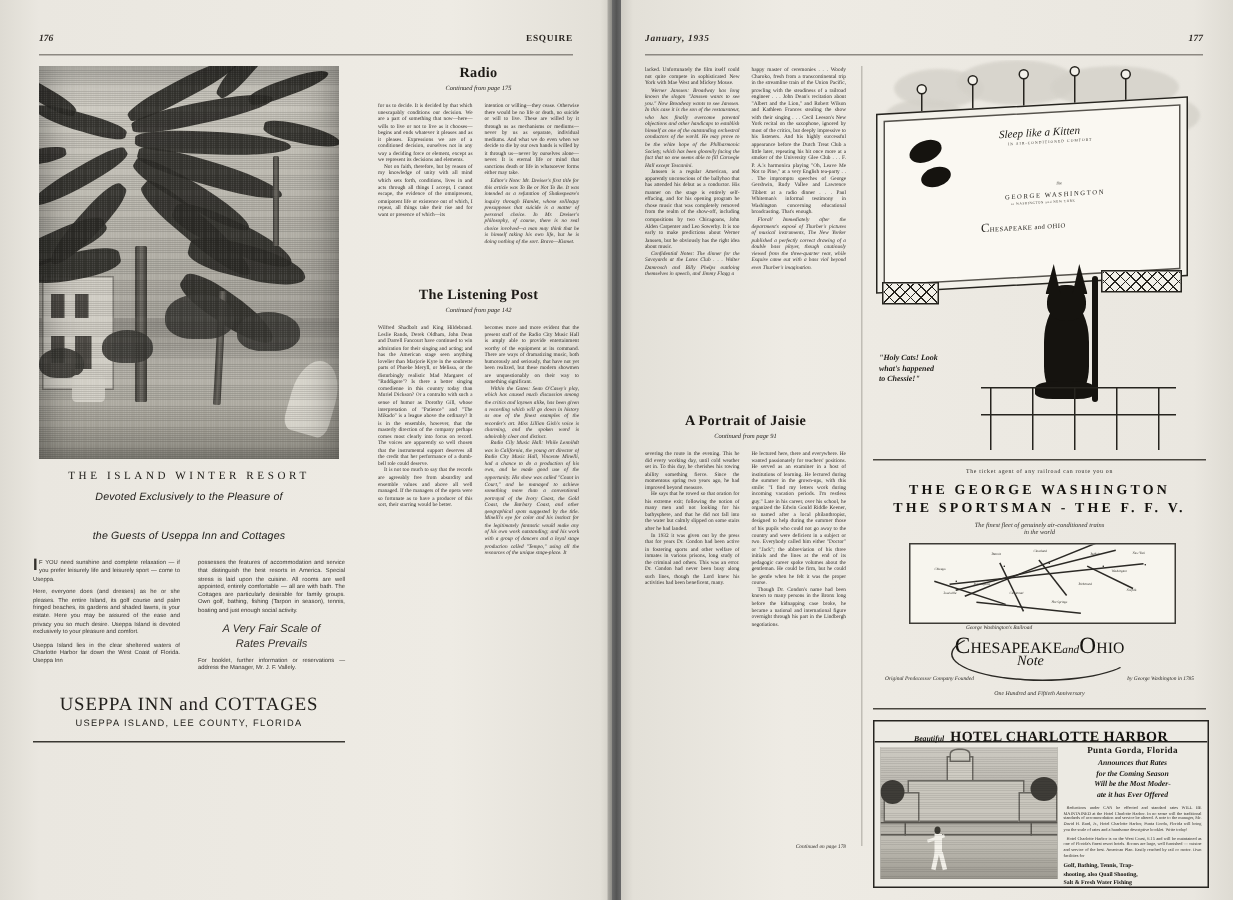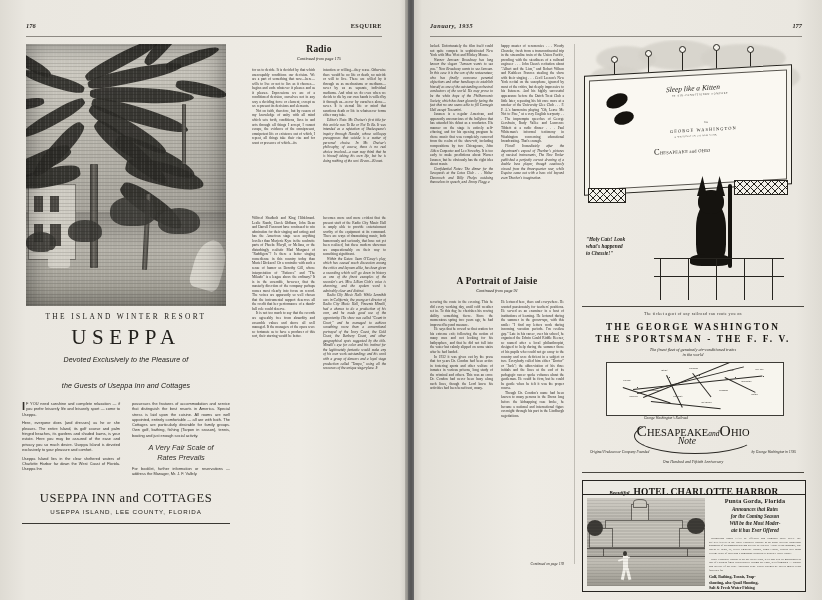--- a/index.html
+++ b/index.html
@@ -188,21 +188,20 @@
       <div class="shrub" style="left:0px;top:188px;width:30px;height:20px;"></div>
 
       <div style="position:absolute;left:168px;top:196px;width:30px;height:50px;background:#d8d5cc;border-radius:50% 50% 20% 20%;transform:rotate(16deg);"></div>
       <div style="position:absolute;left:22px;top:206px;width:22px;height:18px;background:#d2cfc6;border-radius:3px;"></div>
       <div class="grain"></div>
       <div class="vign"></div>
     </div>
 
     <div class="useppa" style="left:22px;top:312px;width:208px;">
       <div class="u-eyebrow">THE ISLAND WINTER RESORT</div>
-      <div class="u-title">USEPPA</div>
       <div class="u-sub">Devoted Exclusively to the Pleasure of</div>
       <div class="u-sub" style="margin-top:16px;">the Guests of Useppa Inn and Cottages</div>
 
       <div class="u-body">
         <div class="c">
           <p class="u-drop">IF YOU need sunshine and complete relaxation — if you prefer leisurely life and leisurely sport — come to Useppa.</p>
           <p>Here, everyone does (and dresses) as he or she pleases. The entire Island, its golf course and palm fringed beaches, its gardens and shaded lawns, is your estate. Here you may be assured of the ease and privacy you so much desire. Useppa Island is devoted exclusively to your pleasure and comfort.</p>
           <p>Useppa Island lies in the clear sheltered waters of Charlotte Harbor far down the West Coast of Florida. Useppa Inn</p>
         </div>
         <div class="c">
@@ -227,20 +226,24 @@
 
     <div class="col scanblur" style="left:252px;top:68px;width:63px;">
       <p class="noind">for us to decide. It is decided by that which unescapably conditions our decision. We are a part of something that now—here—wills to live or not to live as it chooses—begins and ends whatever it pleases and as it pleases. Expressions we are of a conditioned decision, ourselves not in any way a deciding force or element, except as we represent its decisions and elements.</p>
       <p>Not on faith, therefore, but by reason of my knowledge of unity with all mind which sets forth, conditions, lives in and acts through all things I accept, I cannot escape, the evidence of the omnipresent, omnipotent life or existence out of which, I repeat, all things take their rise and for want or presence of which—its</p>
     </div>
     <div class="col scanblur" style="left:323px;top:68px;width:63px;">
       <p class="noind">intention or willing—they cease. Otherwise there would be no life or death, no suicide or will to live. These are willed by it through us as mechanisms or mediums—never by us as separate, individual mediums. And what we do even when we decide to die by our own hands is willed by it through us—never by ourselves alone—never. It is eternal life or mind that sanctions death or life in whatsoever forms either may take.</p>
       <p class="ital">Editor's Note: Mr. Dreiser's first title for this article was To Be or Not To Be. It was intended as a refutation of Shakespeare's inquiry through Hamlet, whose soliloquy presupposes that suicide is a matter of personal choice. In Mr. Dreiser's philosophy, of course, there is no real choice involved—a man may think that he is himself taking his own life, but he is doing nothing of the sort. Bravo—Kismet.</p>
     </div>
 
+    <div class="sechead" style="left:252px;top:192px;width:134px;">
+      <div class="t">The Listening Post</div>
+      <div class="s">Continued from page 142</div>
+    </div>
 
     <div class="col scanblur" style="left:252px;top:216px;width:63px;height:350px;overflow:hidden;">
       <p class="noind">Wilfred Shadbolt and King Hildebrand. Leslie Rands, Derek Oldham, John Dean and Darrell Fancourt have continued to win admiration for their singing and acting; and has the American stage seen anything lovelier than Marjorie Kyre in the soubrette parts of Phoebe Meryll, or Melissa, or the disturbingly realistic Mad Margaret of "Ruddigore"? Is there a better singing comedienne in this country today than Muriel Dickson? Or a contralto with such a sense of humor as Dorothy Gill, whose interpretation of "Patience" and "The Mikado" is a league above the ordinary? It is in the ensemble, however, that the masterly direction of the company perhaps comes most clearly into focus on record. The voices are apparently so well chosen that the instrumental support deserves all the credit that her performance of a dumb-bell role could deserve.</p>
       <p>It is not too much to say that the records are agreeably free from absurdity and ensemble values and above all well managed. If the managers of the opera were so fortunate as to have a producer of this sort, their starring would be better.</p>
     </div>
     <div class="col scanblur" style="left:323px;top:216px;width:63px;height:350px;overflow:hidden;">
       <p class="noind">becomes more and more evident that the present staff of the Radio City Music Hall is amply able to provide entertainment worthy of the equipment at its command. There are ways of dramatizing music, both humorously and seriously, that have not yet been realized, but these modern showmen are unquestionably on their way to something significant.</p>
       <p class="ital">Within the Gates: Sean O'Casey's play, which has caused much discussion among the critics and laymen alike, has been given a recording which will go down in history as one of the finest examples of the recorder's art. Miss Lillian Gish's voice is charming, and the spoken word is admirably clear and distinct.</p>
       <p class="ital">Radio Cily Music Hall: While Lennihdt was in California, the young art director of Radio City Music Hall, Vincente Minelli, had a chance to do a production of his own, and he made good use of the opportunity. His show was called "Count in Court," and he managed to achieve something more than a conventional portrayal of the Ivory Coast, the Gold Coast, the Barbary Coast, and other geographical spots suggested by the title. Minelli's eye for color and his instinct for the legitimately fantastic would make any of his own work outstanding; and his work with a group of dancers and a loyal stage production called "Tempo," using all the resources of the unique stage-place. It</p>
     </div>

